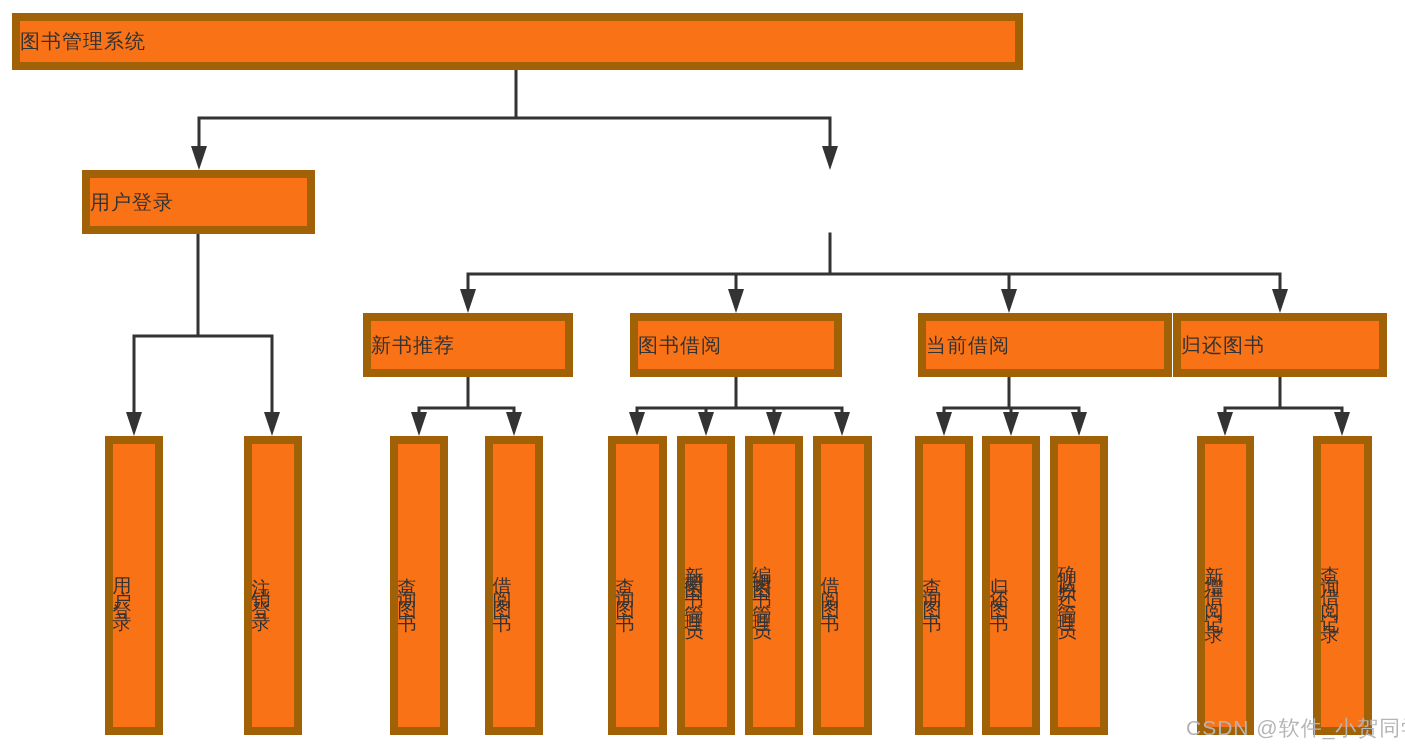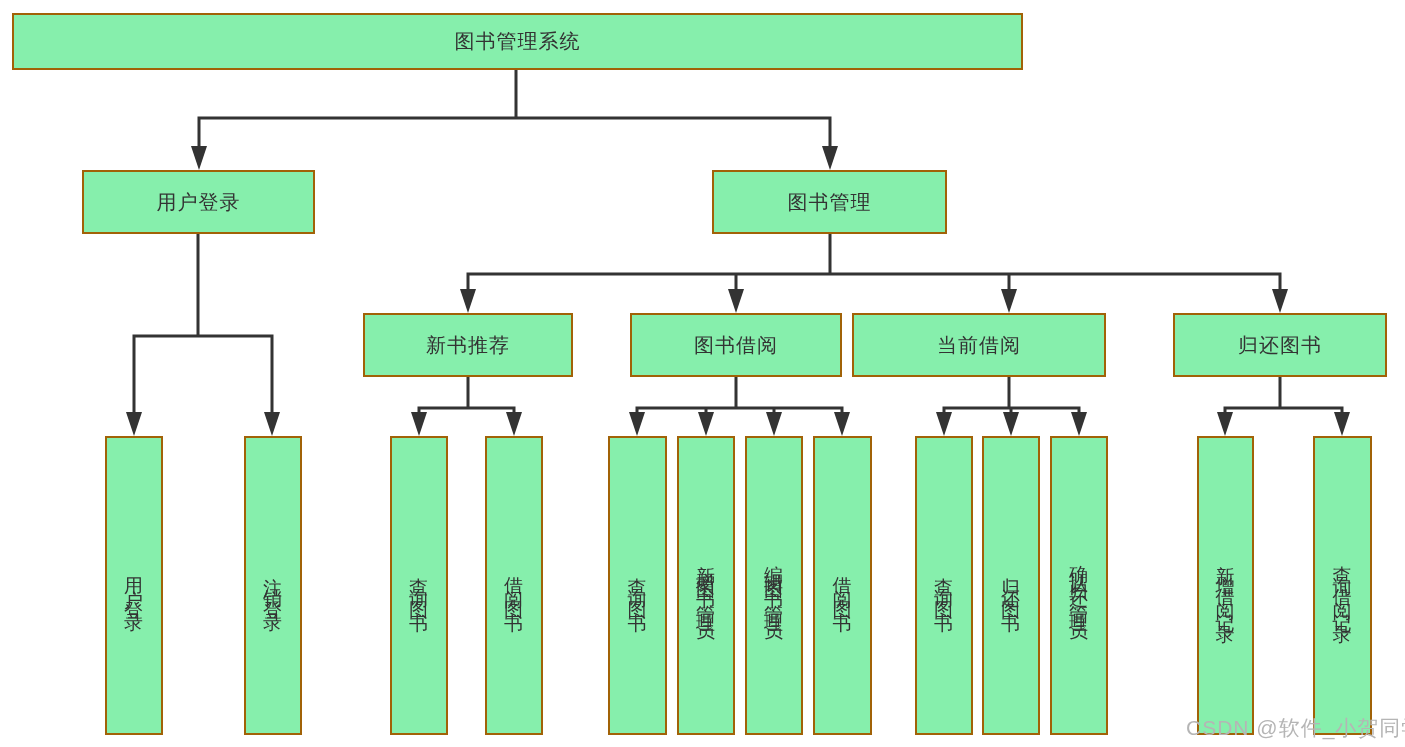--- a/index.html
+++ b/index.html
@@ -3,22 +3,22 @@
 <meta charset="utf-8">
 <style>
   html,body{margin:0;padding:0;background:#ffffff;}
   #stage{
     position:relative;width:1405px;height:747px;background:#ffffff;
     font-family:"Liberation Sans","DejaVu Sans",sans-serif;
     overflow:hidden;
   }
   #connectors{position:absolute;left:0;top:0;z-index:1;}
   .box{
-    position:absolute;background:#86efac;border:2px solid #a16207;
-    box-sizing:border-box;display:flex;align-items:center;justify-content:center;
+    position:absolute;background:#f97316;border:8px solid #a16207;
+    box-sizing:border-box;display:flex;align-items:center;justify-content:flex-start;
     z-index:2;color:#333333;
   }
   .hbox{font-size:20px;letter-spacing:1px;}
   .leaf{top:436px;height:299px;}
   .leaf-label{
     writing-mode:vertical-rl;text-orientation:mixed;
     font-size:19px;letter-spacing:12px;line-height:1;color:#333333;
   }
   .leaf-label.long{letter-spacing:8px;}
   #watermark{
@@ -53,31 +53,28 @@
       M1334,412 L1350,412 L1342,436 Z"></path>
   </svg>
 
   <div class="box hbox" style="left:12px;top:13px;width:1011px;height:57px;">
     <span>图书管理系统</span>
   </div>
 
   <div class="box hbox" style="left:82px;top:170px;width:233px;height:64px;">
     <span>用户登录</span>
   </div>
-  <div class="box hbox" style="left:712px;top:170px;width:235px;height:64px;">
-    <span>图书管理</span>
-  </div>
 
   <div class="box hbox" style="left:363px;top:313px;width:210px;height:64px;">
     <span>新书推荐</span>
   </div>
   <div class="box hbox" style="left:630px;top:313px;width:212px;height:64px;">
     <span>图书借阅</span>
   </div>
-  <div class="box hbox" style="left:852px;top:313px;width:254px;height:64px;">
+  <div class="box hbox" style="left:918px;top:313px;width:254px;height:64px;">
     <span>当前借阅</span>
   </div>
   <div class="box hbox" style="left:1173px;top:313px;width:214px;height:64px;">
     <span>归还图书</span>
   </div>
 
   <div class="box leaf" style="left:105px;width:58px;">
     <span class="leaf-label">用户登录</span>
   </div>
   <div class="box leaf" style="left:244px;width:58px;">

